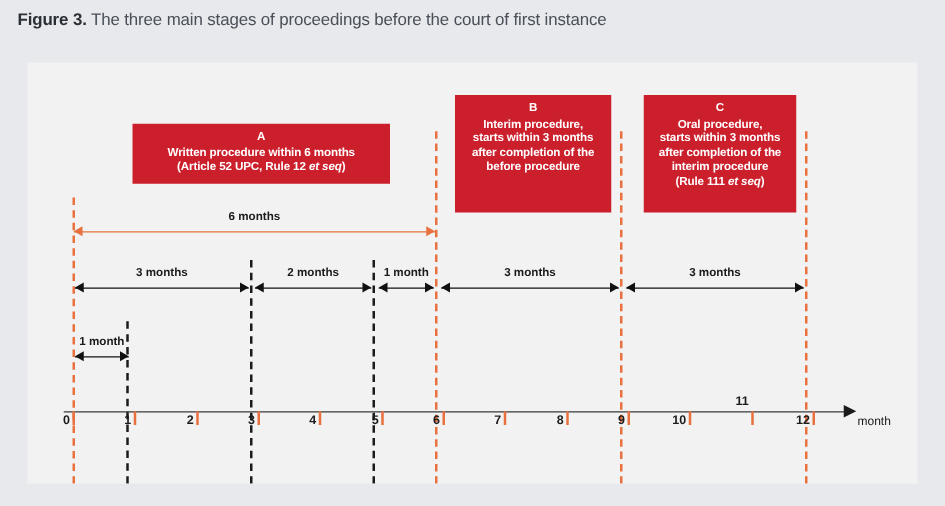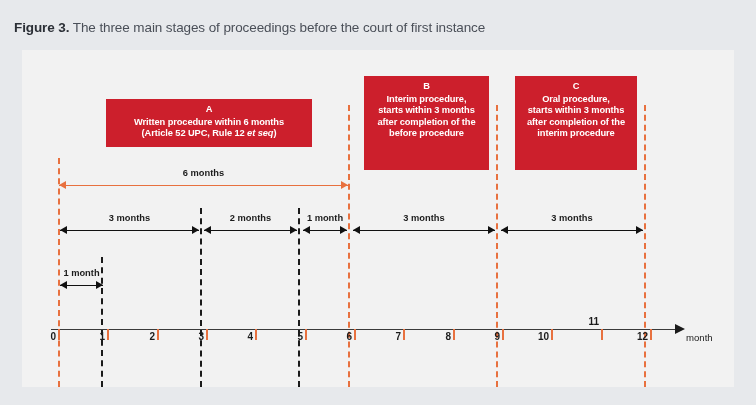--- a/index.html
+++ b/index.html
@@ -28,21 +28,21 @@
     left: 0;
     top: 0;
     width: 756px;
     height: 42px;
     background: #e7e9ec;
     box-sizing: border-box;
   }
   .figure-caption {
     position: absolute;
     left: 14px;
-    top: 20px;
+    top: 8px;
     font-size: 13.5px;
     color: #4a4f58;
     white-space: nowrap;
     letter-spacing: -0.1px;
   }
   .figure-caption .fig-label {
     font-weight: bold;
     color: #2b2f36;
   }
 
@@ -208,20 +208,21 @@
       <span class="stage-line">after completion of the</span>
       <span class="stage-line">before procedure</span>
     </div>
 
     <div class="stage-box" style="left:493px; top:26px; width:122px; height:94px;">
       <span class="stage-letter">C</span>
       <span class="stage-line">Oral procedure,</span>
       <span class="stage-line">starts within 3 months</span>
       <span class="stage-line">after completion of the</span>
       <span class="stage-line">interim procedure</span>
+      <span class="stage-line"><span>(Rule 111 </span><em>et seq</em><span>)</span></span>
     </div>
 
     <div class="measure red" style="left:37px; top:135px; width:289px;">
       <div class="bar" style="width:289px;"></div>
       <div class="cap left"></div>
       <div class="cap right"></div>
       <div class="mlabel">6 months</div>
     </div>
 
     <div class="measure black" style="left:38px; top:180px; width:139px;">

